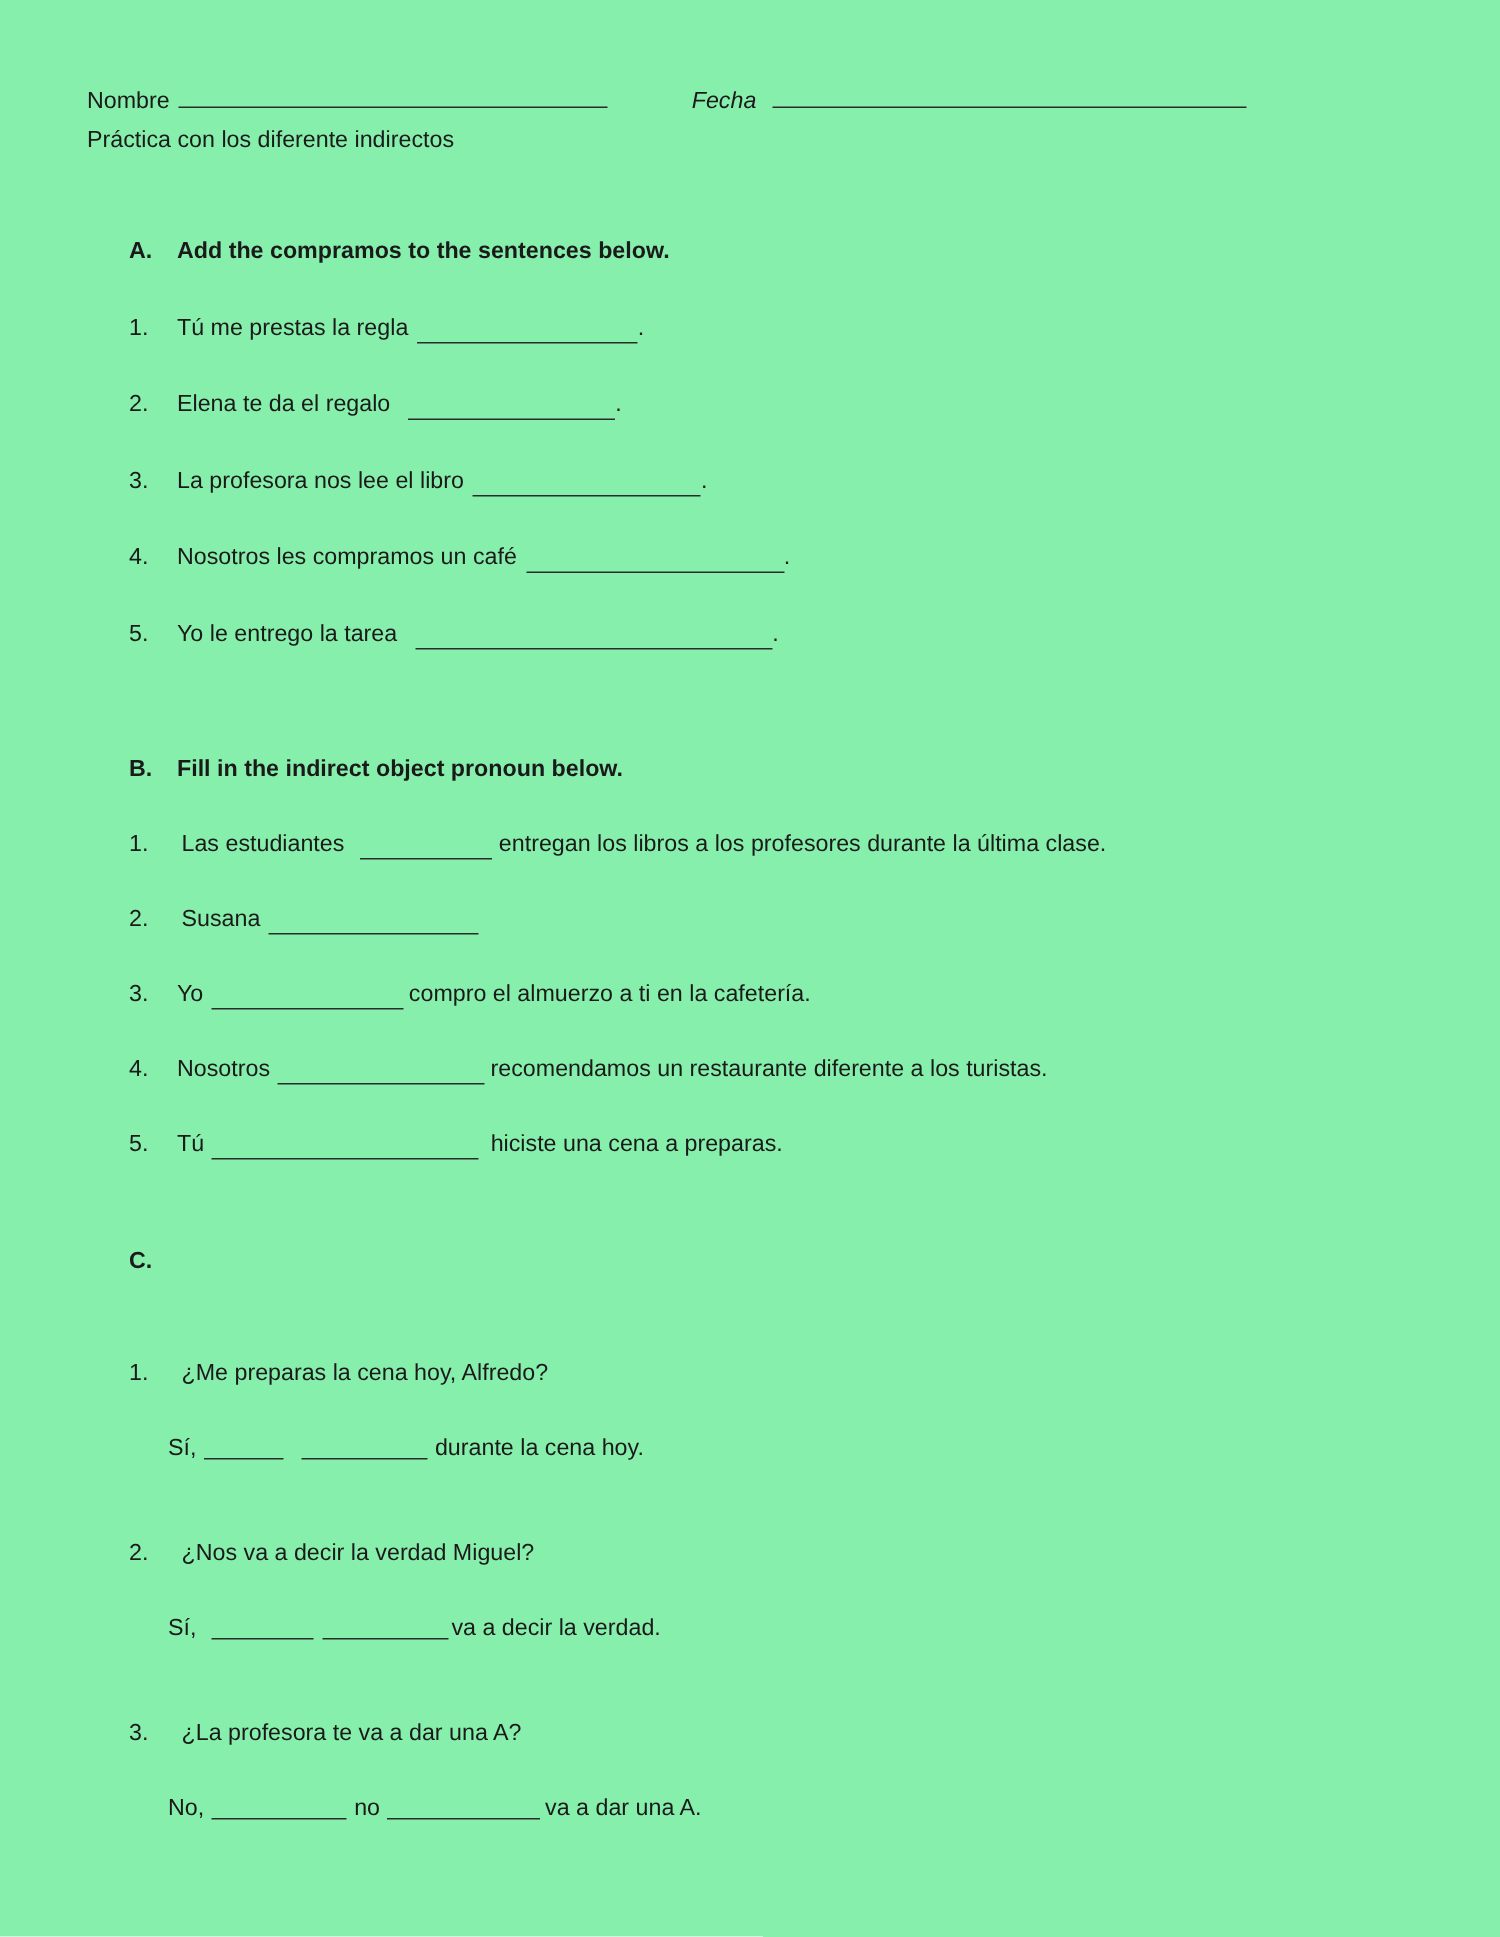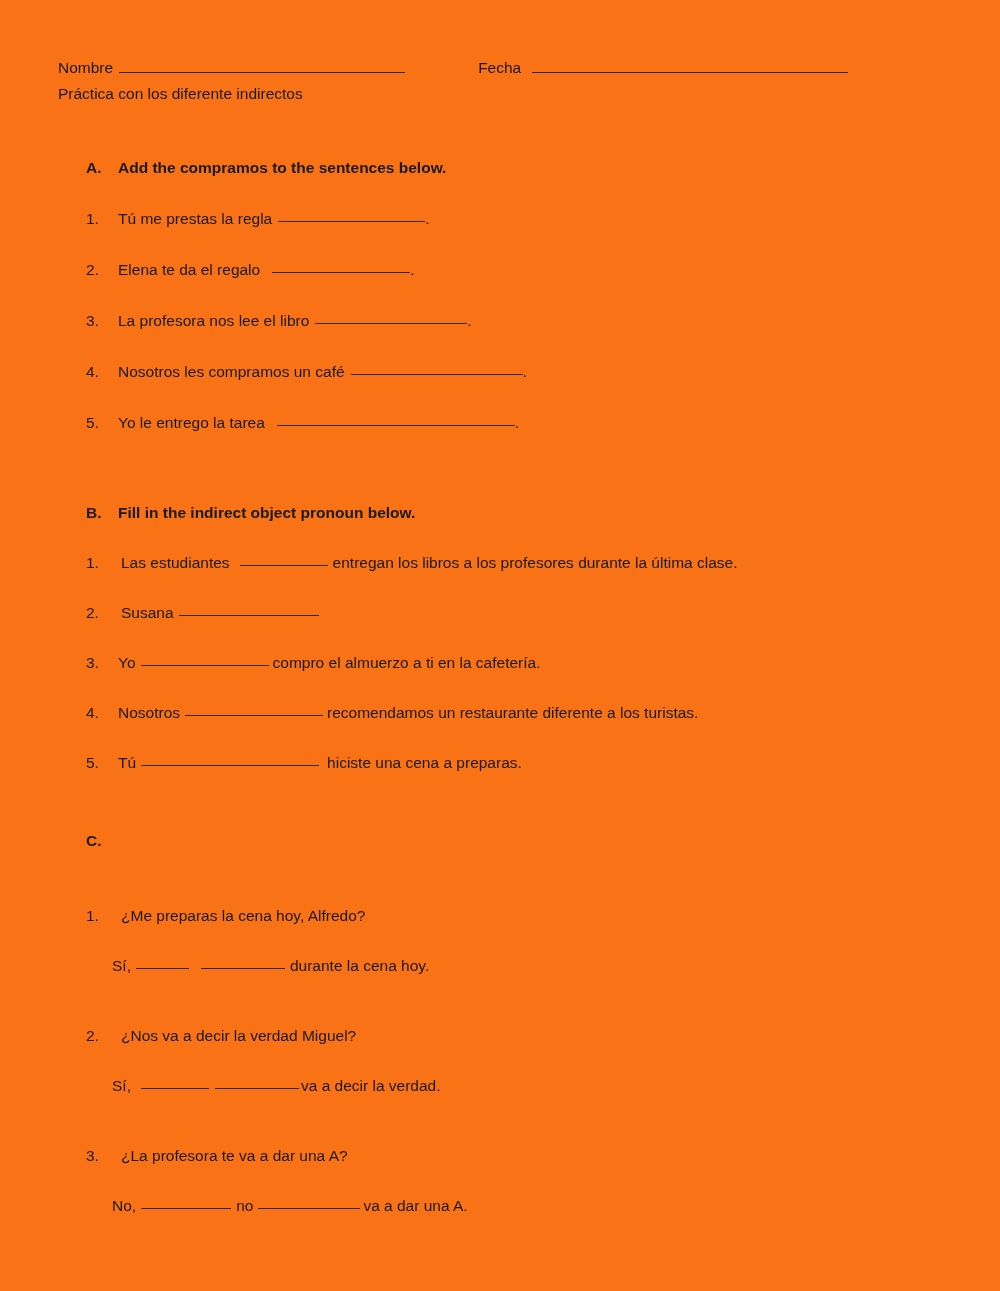--- a/index.html
+++ b/index.html
@@ -11,21 +11,21 @@
     width: 1000px;
     height: 1291px;
     position: relative;
     font-family: "Liberation Sans", sans-serif;
     color: #1a1a1a;
     -webkit-font-smoothing: antialiased;
   }
   .page {
     position: absolute;
     inset: 0;
-    background: #f97316;
+    background: #86efac;
     overflow: hidden;
   }
 
   
   .header {
     position: absolute;
     left: 58px;
     top: 58px;
     width: 880px;
   }
@@ -40,21 +40,21 @@
     font-size: 15.5px;
   }
   .rule {
     display: inline-block;
     border-bottom: 1.4px solid #2b2b2b;
     height: 13px;
     margin-left: 6px;
   }
   .rule-nombre { width: 286px; }
   .rule-fecha  { width: 316px; }
-  .fecha-group { margin-left: 73px; }
+  .fecha-group { margin-left: 56px; font-style: italic; }
   .subtitle {
     font-size: 15.5px;
     line-height: 20px;
     margin-top: 6px;
     white-space: nowrap;
   }
 
   
   .section {
     position: absolute;
@@ -92,35 +92,35 @@
   .item-num {
     width: 32px;
     flex: 0 0 32px;
   }
   .item-num.pad {
     width: 35px;
     flex: 0 0 35px;
   }
   .item-body {
     display: flex;
-    align-items: flex-start;
+    align-items: flex-end;
     white-space: nowrap;
   }
   .blank {
     display: inline-block;
     border-bottom: 1.3px solid #2b2b2b;
     height: 12px;
     vertical-align: baseline;
   }
   .sp { display: inline-block; }
 
   
   .answer {
     display: flex;
-    align-items: flex-start;
+    align-items: center;
     font-size: 15.5px;
     line-height: 20px;
     white-space: nowrap;
     padding-left: 26px;
   }
 </style>
 </head>
 <body>
 
 <div class="page">

